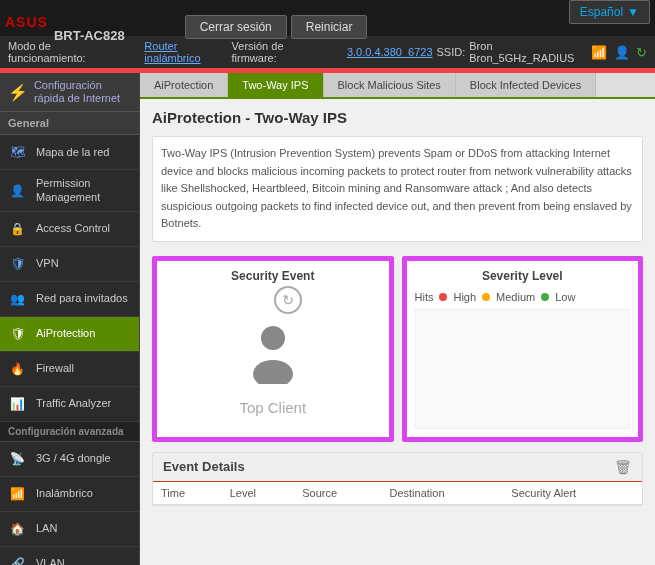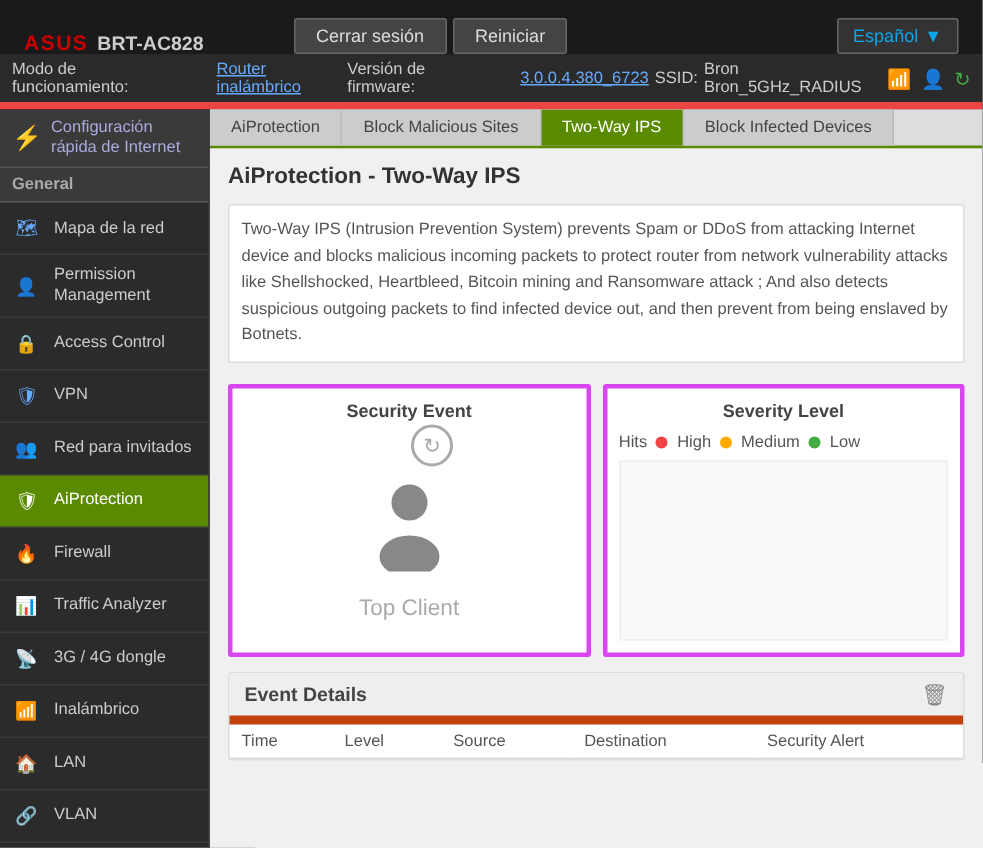--- a/index.html
+++ b/index.html
@@ -1,22 +1,22 @@
 <!DOCTYPE html>
 <html><head>
   <meta charset="utf-8">
   <style>
     * { margin: 0; padding: 0; box-sizing: border-box; }
     body { width: 655px; height: 565px; font-family: Arial, sans-serif; font-size: 12px; background: #1a1a1a; overflow: hidden; }
 
     
-    .header { display: flex; align-items: flex-end; background: #1a1a1a; height: 36px; padding: 0 16px; }
+    .header { display: flex; align-items: flex-start; background: #1a1a1a; height: 36px; padding: 0 5px; }
     .logo { display: flex; align-items: center; gap: 6px; }
     .asus-logo { color: #c00; font-weight: bold; font-size: 14px; letter-spacing: 1px; }
-    .model-name { color: #ccc; font-size: 13px; font-weight: bold; }
+    .model-name { color: #ccc; font-size: 13px; font-weight: bold; margin-top: 28px; }
     .header-buttons { display: flex; gap: 4px; margin-left: 60px; margin-top: 15px; }
     .header-btn { background: #444; color: #ddd; border: 1px solid #666; padding: 4px 14px; cursor: pointer; font-size: 12px; border-radius: 2px; }
     .header-lang { margin-left: auto; display: flex; align-items: center; gap: 4px; background: #333; border: 1px solid #666; color: #0ea5e9; padding: 4px 10px; border-radius: 2px; cursor: pointer; }
 
     
     .info-bar { background: #2a2a2a; padding: 4px 8px; color: #ccc; font-size: 11px; display: flex; align-items: center; gap: 4px; border-bottom: 5px solid #ef4444; }
     .info-bar a { color: #6af; text-decoration: underline; margin-left: 21px; }
     .info-icons { margin-left: auto; display: flex; gap: 6px; align-items: center; }
 
     
@@ -36,36 +36,36 @@
     .tabs { display: flex; background: #ddd; border-bottom: 2px solid #5a8a00; }
     .tab { padding: 6px 14px; font-size: 11px; cursor: pointer; color: #444; background: #ccc; border-right: 1px solid #bbb; }
     .tab.active { background: #5a8a00; color: #fff; }
 
     .content-body { flex: 1; padding: 10px 12px; overflow-y: auto; background: #f0f0f0; }
     .page-title { font-size: 15px; font-weight: bold; color: #333; margin-bottom: 10px; }
     .description { font-size: 11px; color: #555; line-height: 1.6; margin-bottom: 14px; background: #fff; padding: 8px; border: 1px solid #ddd; border-radius: 2px; }
 
     
     .charts-row { display: flex; gap: 8px; margin-bottom: 10px; }
-    .chart-box { flex: 1; background: #fff; border: 3px solid #d946ef; border-radius: 2px; padding: 8px; min-height: 160px; }
+    .chart-box { flex: 1; background: #fff; border: 5px solid #d946ef; border-radius: 2px; padding: 8px; min-height: 160px; }
     .chart-title { font-size: 12px; font-weight: bold; color: #444; margin-bottom: 8px; text-align: center; }
     .chart-body { display: flex; align-items: center; justify-content: center; flex-direction: column; height: 120px; }
     .top-client-area { display: flex; flex-direction: column; align-items: center; justify-content: center; gap: 6px; }
     .person-icon { font-size: 40px; color: #888; }
     .top-client-label { font-size: 15px; color: #aaa; }
     .refresh-icon { width: 28px; height: 28px; border-radius: 50%; border: 2px solid #aaa; display: flex; align-items: center; justify-content: center; color: #aaa; font-size: 14px; align-self: flex-end; margin-right: 4px; margin-bottom: 4px; }
 
     
     .severity-legend { display: flex; gap: 6px; font-size: 11px; color: #555; margin-bottom: 6px; align-items: center; }
     .legend-dot { width: 8px; height: 8px; border-radius: 50%; display: inline-block; }
     .hits-label { font-size: 11px; color: #555; }
 
     
     .event-details-section { background: #fff; border: 1px solid #ddd; border-radius: 2px; }
-    .event-details-header { display: flex; align-items: center; justify-content: space-between; padding: 6px 10px; background: #eee; border-bottom: 6px solid #c2410c; }
+    .event-details-header { display: flex; align-items: center; justify-content: space-between; padding: 6px 10px; background: #eee; border-bottom: 1px solid #c2410c; }
     .event-details-title { font-size: 13px; font-weight: bold; color: #444; }
     .trash-icon { color: #888; font-size: 14px; cursor: pointer; }
     .event-table { width: 100%; border-collapse: collapse; }
     .event-table th { text-align: left; padding: 5px 8px; font-size: 11px; color: #555; font-weight: normal; border-bottom: 1px solid #ddd; }
   </style>
 </head>
 <body>
 
 <div class="header">
   <div class="logo">
@@ -133,20 +133,21 @@
     </div>
     <div class="sidebar-item">
       <span class="sidebar-icon" style="color:#6af;">🔥</span>
       <span class="sidebar-label">Firewall</span>
     </div>
     <div class="sidebar-item">
       <span class="sidebar-icon" style="color:#6af;">📊</span>
       <span class="sidebar-label">Traffic Analyzer</span>
     </div>
 
+    <div class="sidebar-section-header">Configuración avanzada</div>
 
     <div class="sidebar-item">
       <span class="sidebar-icon" style="color:#6af;">📡</span>
       <span class="sidebar-label">3G / 4G dongle</span>
     </div>
     <div class="sidebar-item">
       <span class="sidebar-icon" style="color:#6af;">📶</span>
       <span class="sidebar-label">Inalámbrico</span>
     </div>
     <div class="sidebar-item">
@@ -157,22 +158,22 @@
       <span class="sidebar-icon" style="color:#6af;">🔗</span>
       <span class="sidebar-label">VLAN</span>
     </div>
 
   </div>
 
   <div class="content">
 
     <div class="tabs">
       <div class="tab">AiProtection</div>
+      <div class="tab active">Two-Way IPS</div>
       <div class="tab">Block Malicious Sites</div>
-      <div class="tab active">Two-Way IPS</div>
       <div class="tab">Block Infected Devices</div>
     </div>
 
     <div class="content-body">
       <div class="page-title">AiProtection - Two-Way IPS</div>
       <div class="description">Two-Way IPS (Intrusion Prevention System) prevents Spam or DDoS from attacking Internet device and blocks malicious incoming packets to protect router from network vulnerability attacks like Shellshocked, Heartbleed, Bitcoin mining and Ransomware attack ; And also detects suspicious outgoing packets to find infected device out, and then prevent from being enslaved by Botnets.</div>
 
       <div class="charts-row">
 
         <div class="chart-box">

